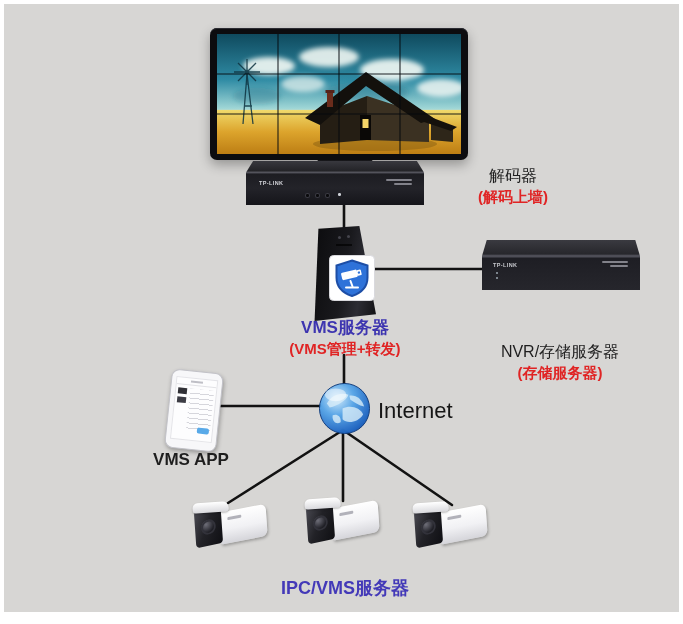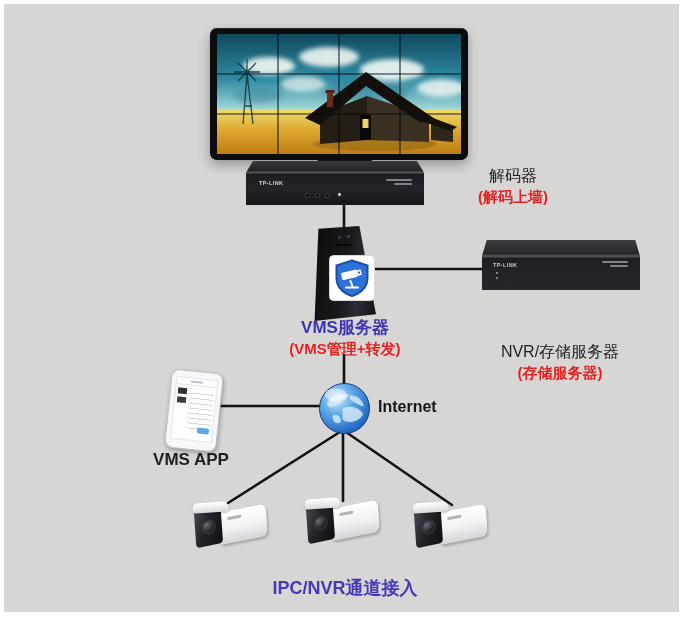--- a/index.html
+++ b/index.html
@@ -83,21 +83,21 @@
   .cam-brand{position:absolute;left:8px;top:6px;width:14px;height:3px;background:#b2b2ba;border-radius:1px;}
 
   
   .lbl{position:absolute;text-align:center;line-height:1.3;z-index:6;}
   .lbl .t-black{font-size:16px;font-weight:400;color:var(--c-black,#1e1e1e);}
   .lbl .t-red{font-size:15px;font-weight:700;color:var(--c-red,#e02424);}
   .lbl .t-blue{font-size:17px;font-weight:700;color:var(--c-blue,#3d35b0);}
   .decoder-lbl{left:444px;top:162px;width:130px;}
   .vms-lbl{left:261px;top:313px;width:160px;}
   .nvr-lbl{left:473px;top:298px;width:166px;margin-top:40px;}
-  .internet-lbl{left:374px;top:393px;width:90px;text-align:left;font-size:16px;font-weight:700;color:#161616;}
+  .internet-lbl{left:374px;top:393px;width:90px;text-align:left;font-size:22px;font-weight:400;color:#161616;}
   .app-lbl{left:144px;top:445px;width:86px;font-size:17px;font-weight:600;color:var(--c-black,#1e1e1e);}
   .ipc-lbl{left:238px;top:573px;width:206px;font-size:18px;font-weight:700;color:var(--c-ipc_blue,#4339b8);}
 </style>
 </head>
 <body>
 
 <div class="frame">
 <div class="stage">
 
   <svg class="lines" width="675" height="608" viewBox="0 0 675 608">
@@ -275,16 +275,16 @@
   <div class="abs cam cam3">
     <div class="cam-body">
           <span class="cam-brand"></span>
         </div>
     <div class="cam-front">
           <div class="cam-lens"></div>
         </div>
     <div class="cam-visor"></div>
   </div>
 
-  <div class="lbl ipc-lbl">IPC/NVR通道接入</div>
+  <div class="lbl ipc-lbl">IPC/VMS服务器</div>
 
 </div>
 </div>
 
 </body></html>

